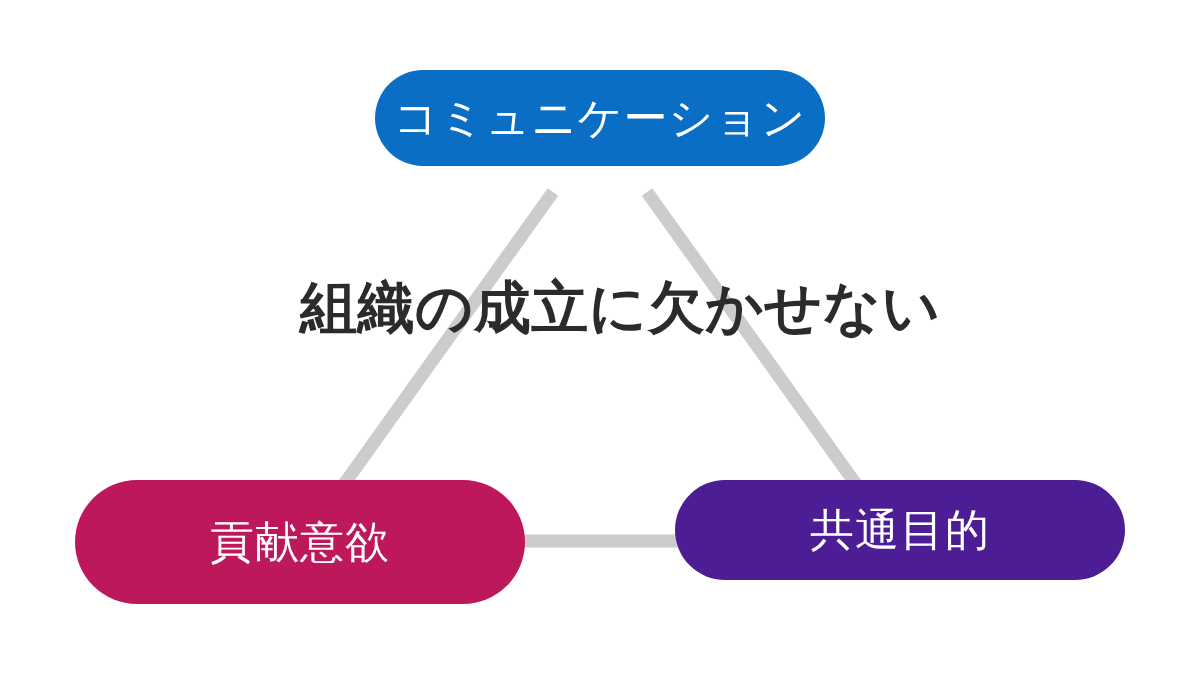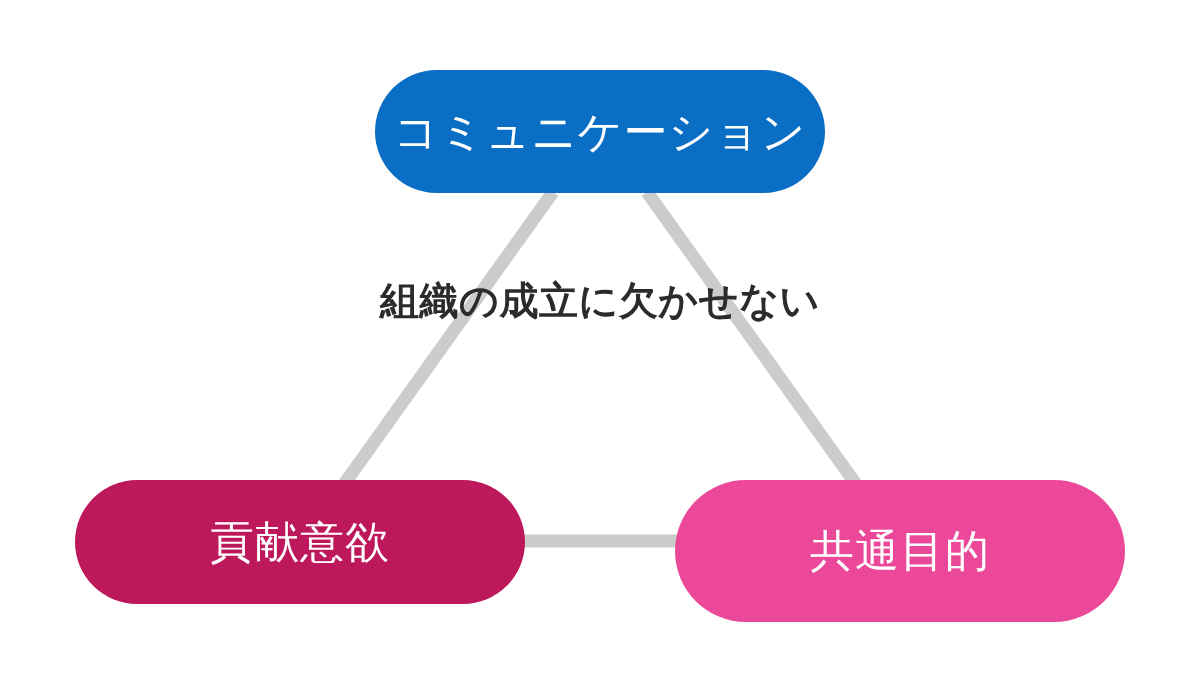--- a/index.html
+++ b/index.html
@@ -41,55 +41,56 @@
     font-weight: 500;
     letter-spacing: 1px;
     line-height: 1;
     white-space: nowrap;
     user-select: none;
   }
   #node-communication {
     left: 375px;
     top: 70px;
     width: 450px;
-    height: 123px;
+    height: 96px;
     background: #0a6ec4;
   }
   #node-contribution {
     left: 75px;
     top: 480px;
     width: 450px;
     height: 124px;
     background: #be185d;
   }
   #node-purpose {
     left: 675px;
     top: 480px;
     width: 450px;
-    height: 142px;
-    background: #ec4899;
+    height: 100px;
+    background: #4c1d95;
   }
   #center-caption {
     position: absolute;
     left: 300px;
     top: 276px;
     width: 600px;
     text-align: center;
     z-index: 3;
     user-select: none;
   }
   .caption-line {
     color: #2b2b2b;
     font-weight: bold;
     line-height: 1.28;
     white-space: nowrap;
   }
   .caption-line-1 {
-    font-size: 39px;
+    font-size: 57px;
     letter-spacing: 0.5px;
+    font-family: Liberation Mono, monospace;
   }
   .caption-line-2 {
     font-size: 43px;
     letter-spacing: 0.5px;
   }
   .caption-num {
     font-size: 50px;
     font-weight: bold;
   }
 </style>

